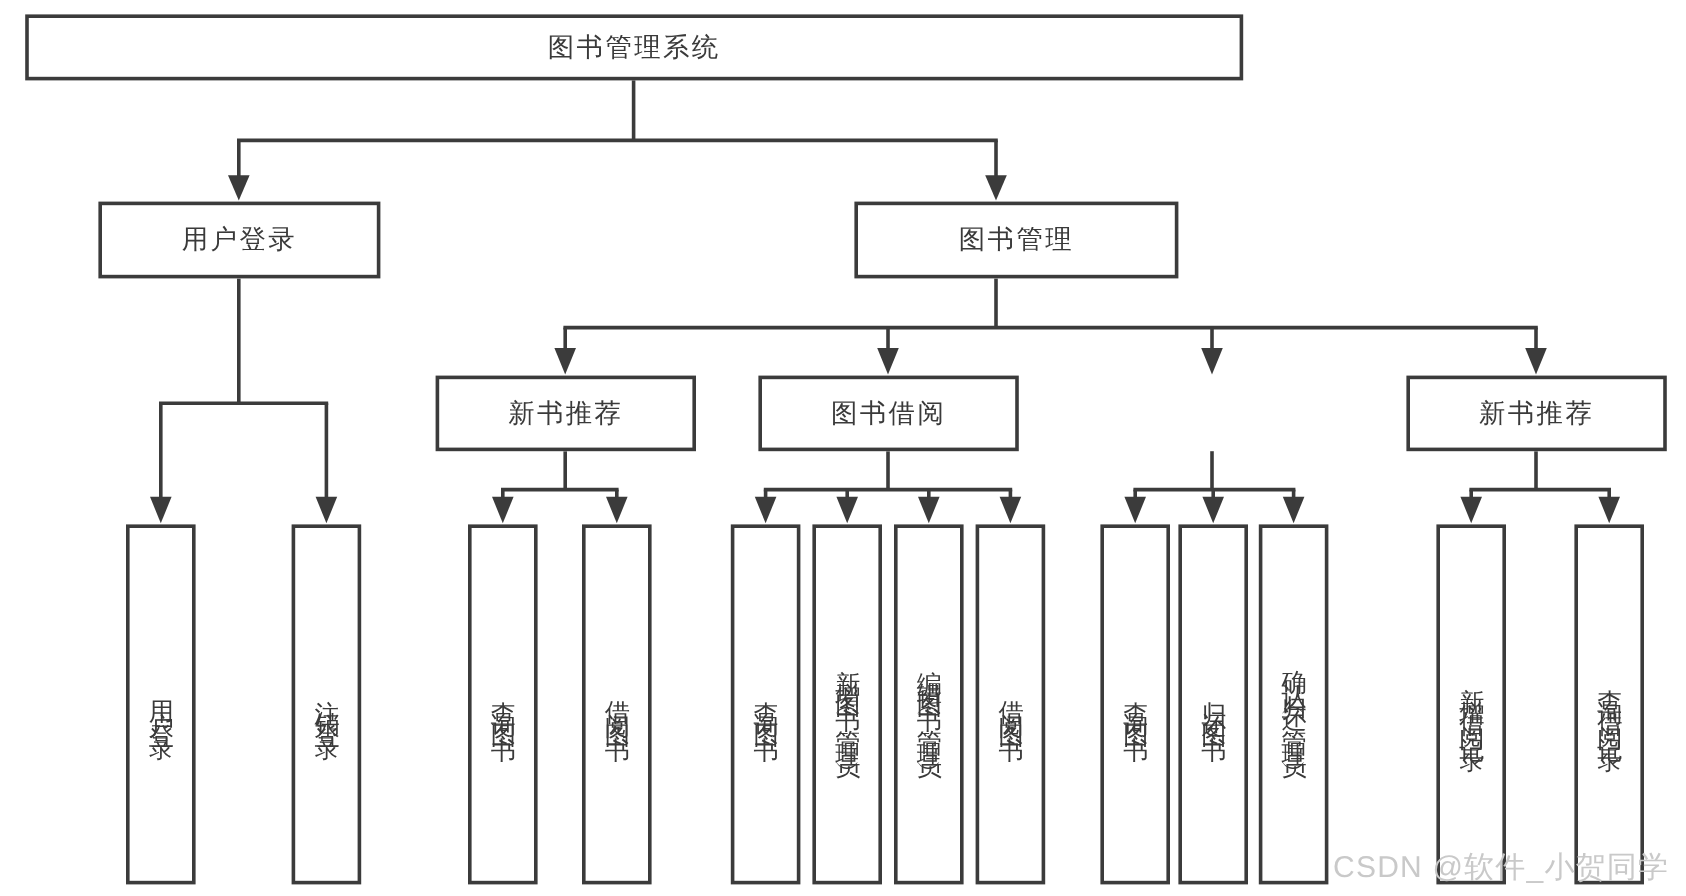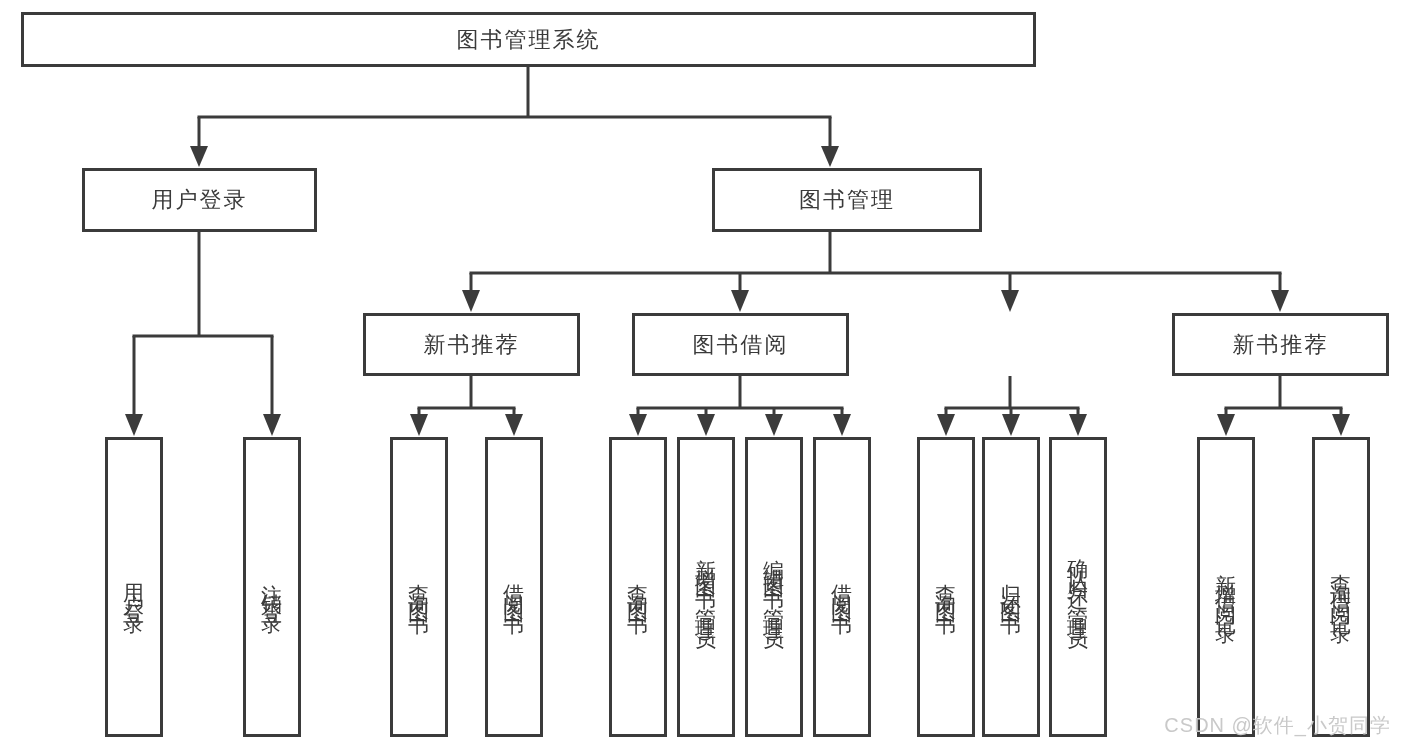--- a/index.html
+++ b/index.html
@@ -48,21 +48,21 @@
     text-orientation: mixed;
     font-size: 21px;
     letter-spacing: 10px;
     line-height: 1;
     white-space: nowrap;
   }
   .watermark {
     position: absolute;
     right: 14px;
     bottom: 8px;
-    font-size: 20px;
+    font-size: 25px;
     letter-spacing: 1px;
     color: var(--watermark, #c9c9c9);
     z-index: 10;
     white-space: nowrap;
   }
 </style>
 </head>
 <body>
 
 <div class="canvas">

